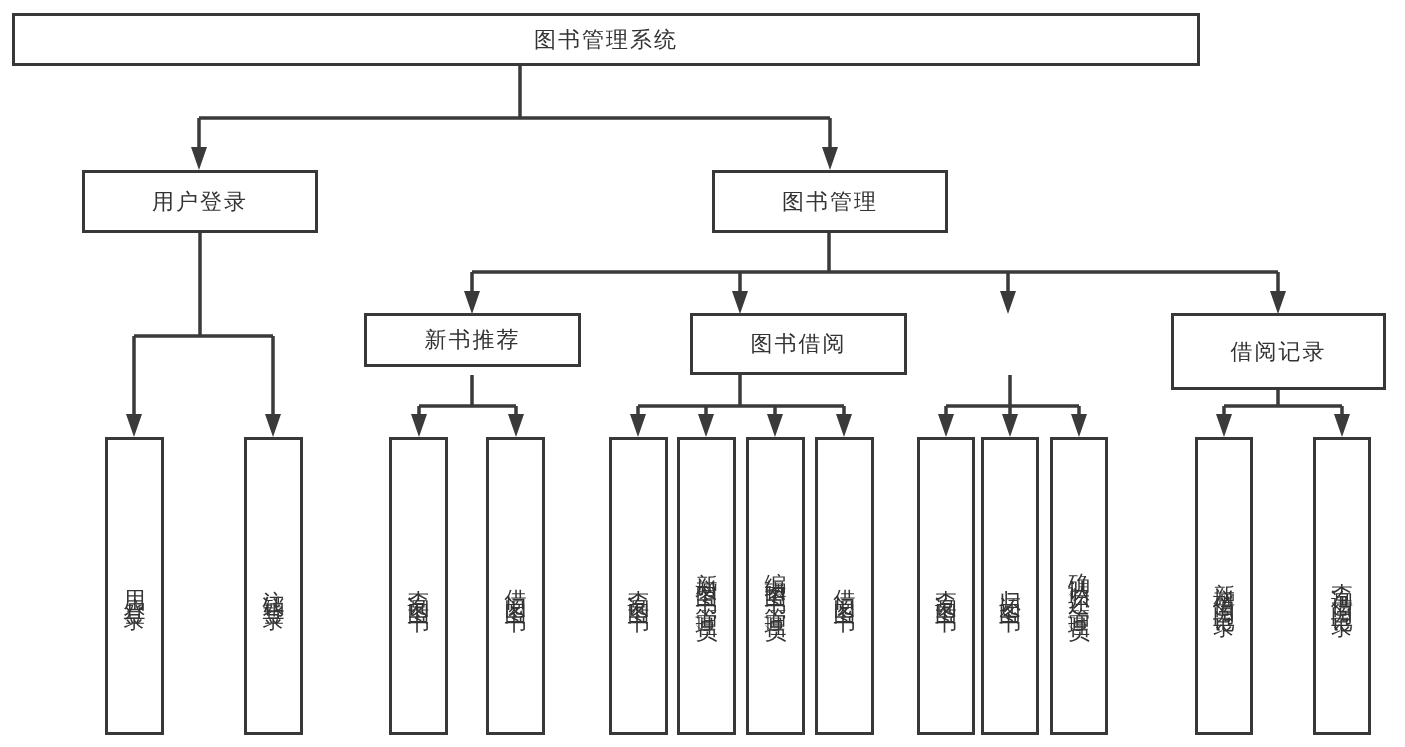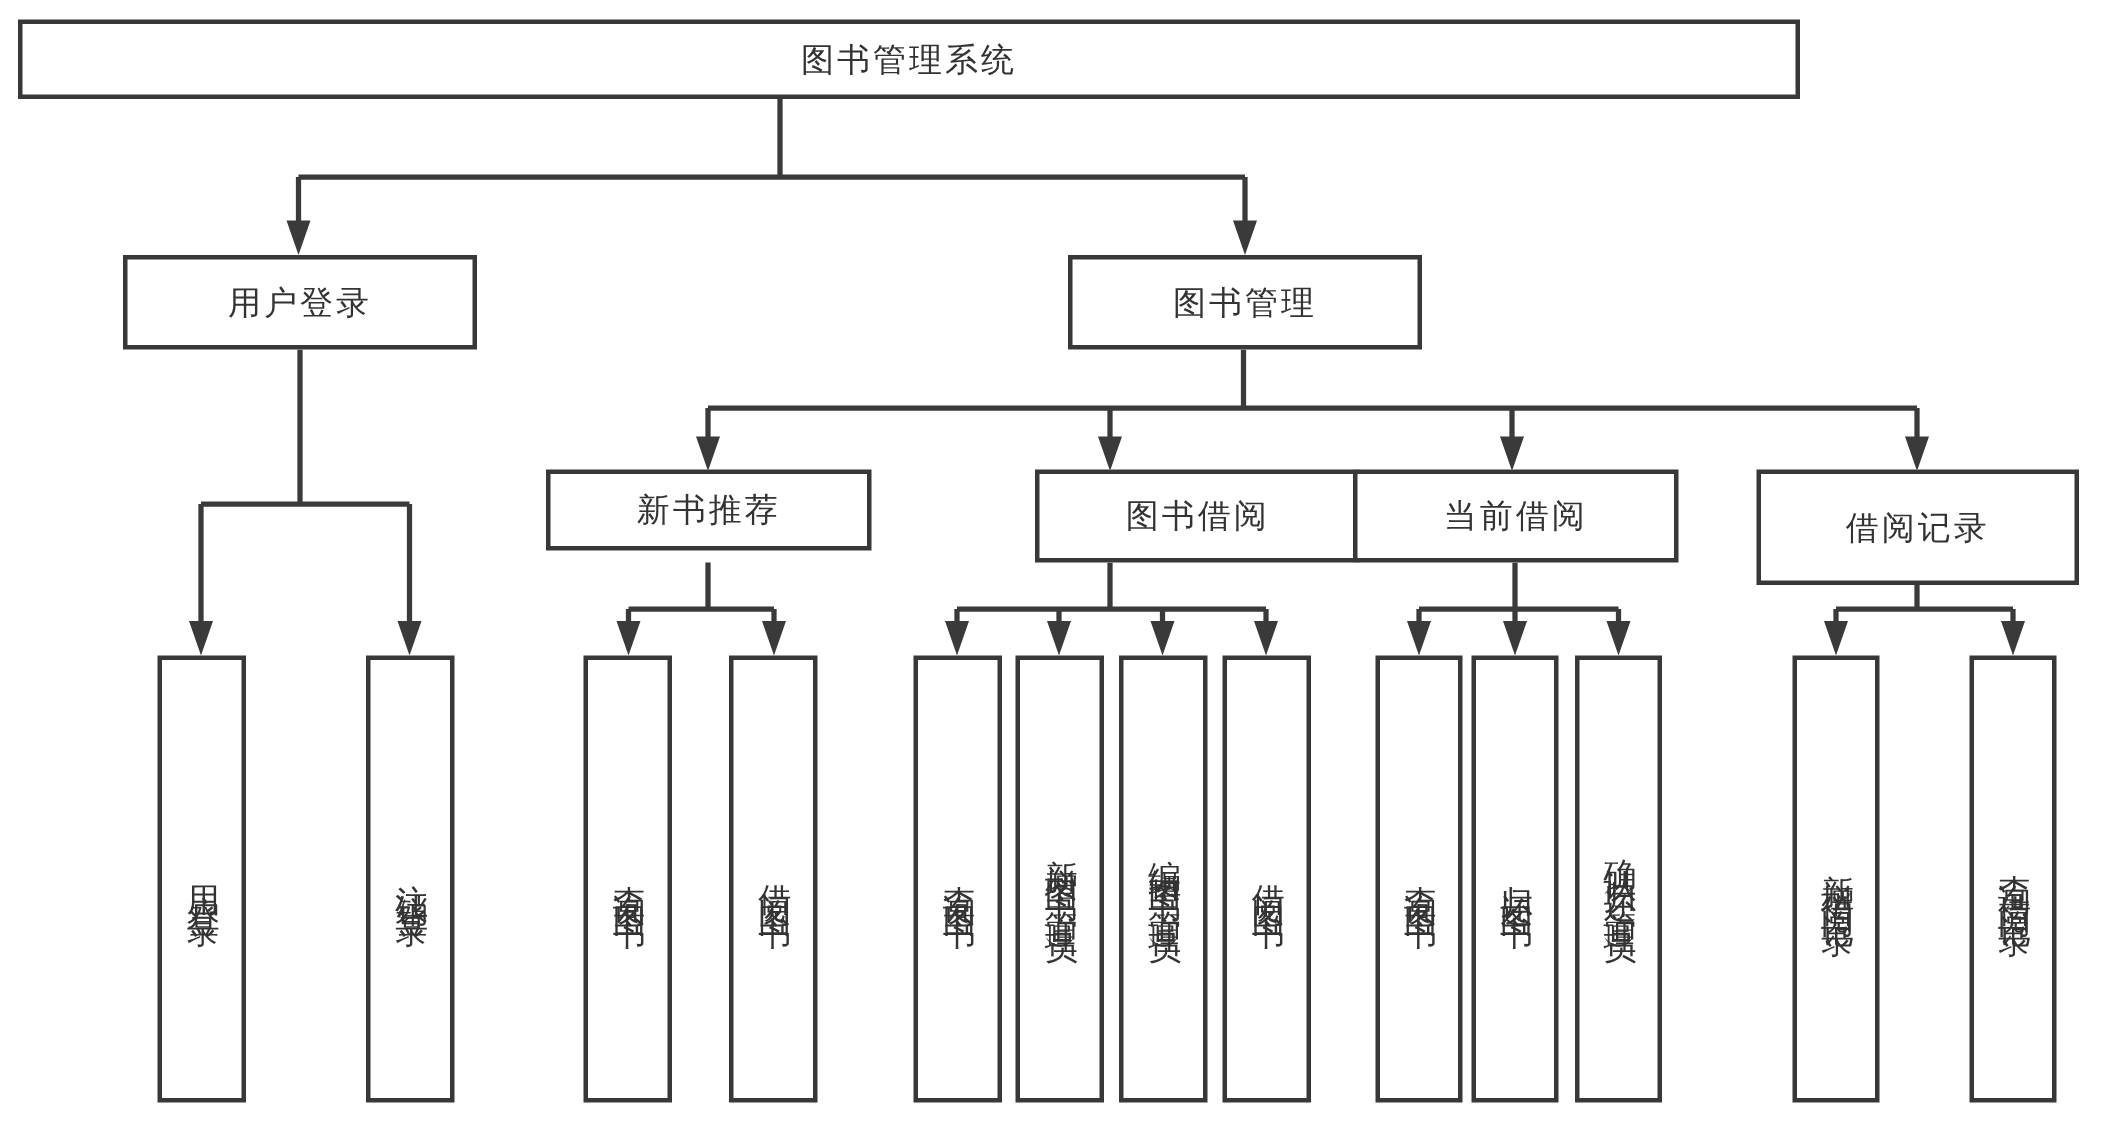--- a/index.html
+++ b/index.html
@@ -105,23 +105,20 @@
   <div class="box" style="left:712px; top:170px; width:236px; height:63px;">
     <span>图书管理</span>
   </div>
 
   <div class="box" style="left:364px; top:313px; width:217px; height:54px;">
     <span>新书推荐</span>
   </div>
   <div class="box" style="left:662px; top:313px; width:217px; height:62px;margin-left:28px;">
     <span>图书借阅</span>
   </div>
-  <div class="box" style="left:902px; top:313px; width:217px; height:62px;">
-    <span>当前借阅</span>
-  </div>
   <div class="box" style="left:1171px; top:313px; width:215px; height:77px;">
     <span>借阅记录</span>
   </div>
 
   <div class="box leaf" style="left:105px; top:437px; width:59px; height:298px;">
     <span class="vtext">用户登录</span>
   </div>
   <div class="box leaf" style="left:244px; top:437px; width:59px; height:298px;">
     <span class="vtext">注销登录</span>
   </div>

